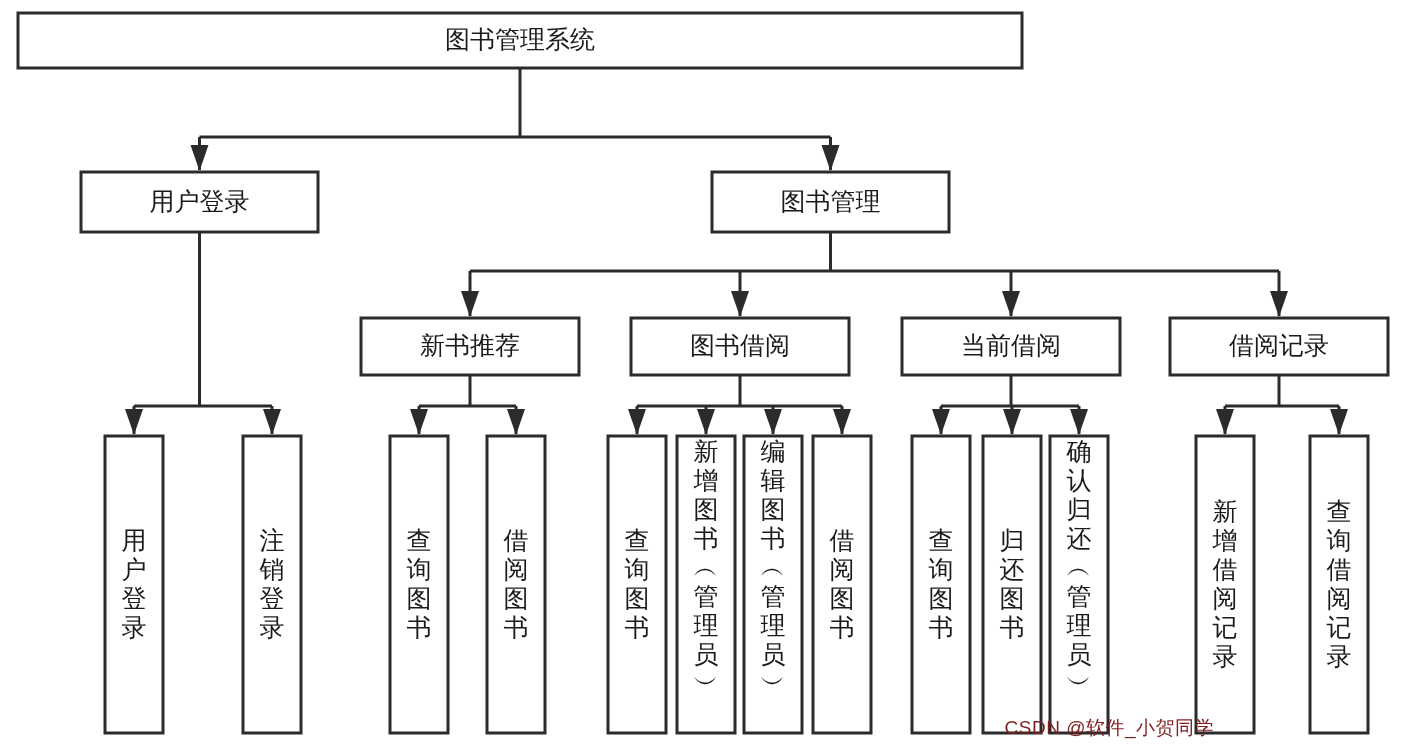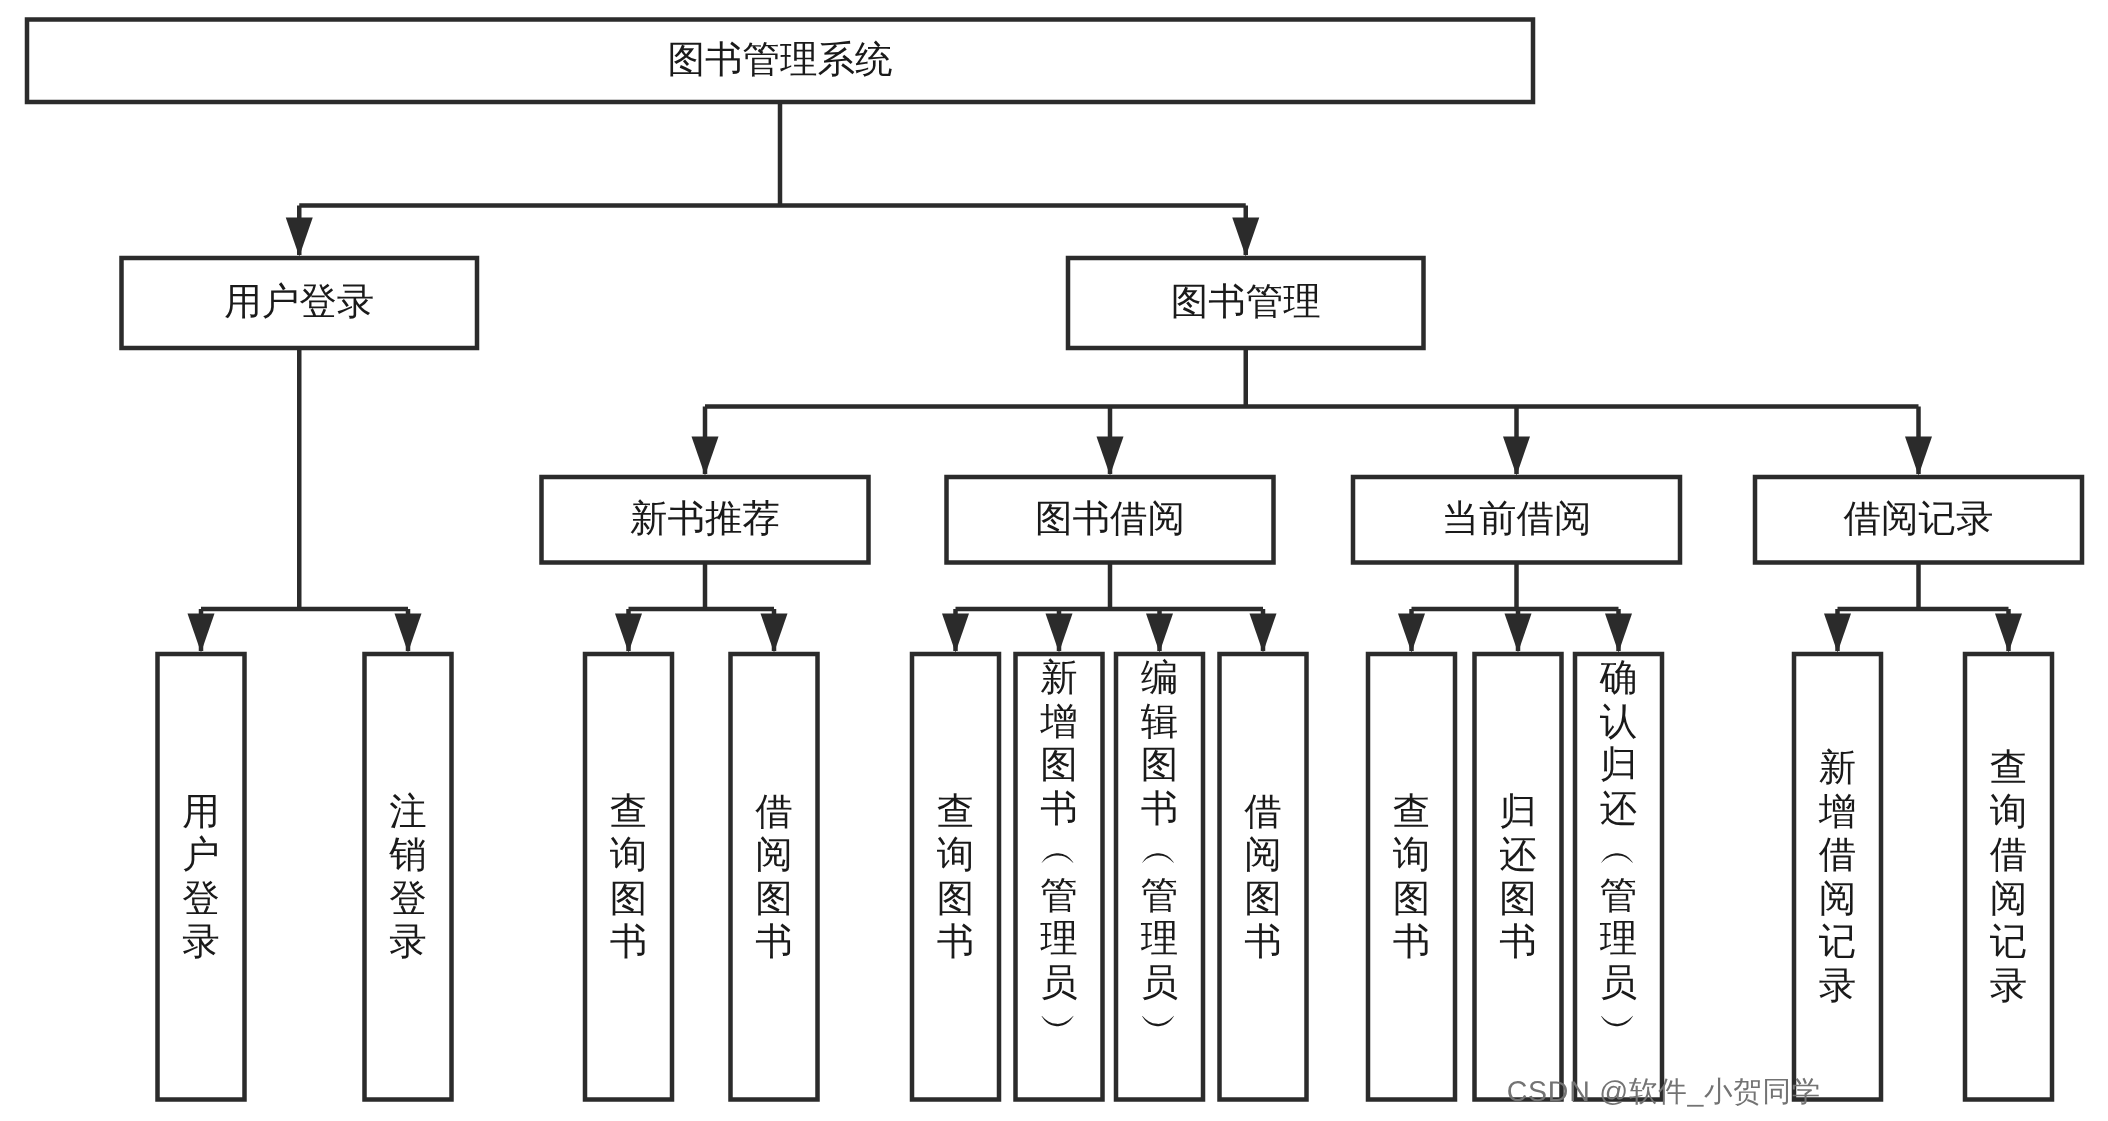--- a/index.html
+++ b/index.html
@@ -53,21 +53,21 @@
     font-size: 25px;
     fill: #1a1a1a;
     text-anchor: middle;
   }
   .watermark {
     position: absolute;
     right: 10px;
     bottom: 6px;
     font-family: "Liberation Sans", "DejaVu Sans", sans-serif;
     font-size: 19px;
-    color: #737373;
+    color: #7f1d1d;
     letter-spacing: 0.5px;
     white-space: nowrap;
     user-select: none;
     margin-top: 16px;
   }
 </style>
 </head>
 <body>
 
 <div id="diagram-root">

